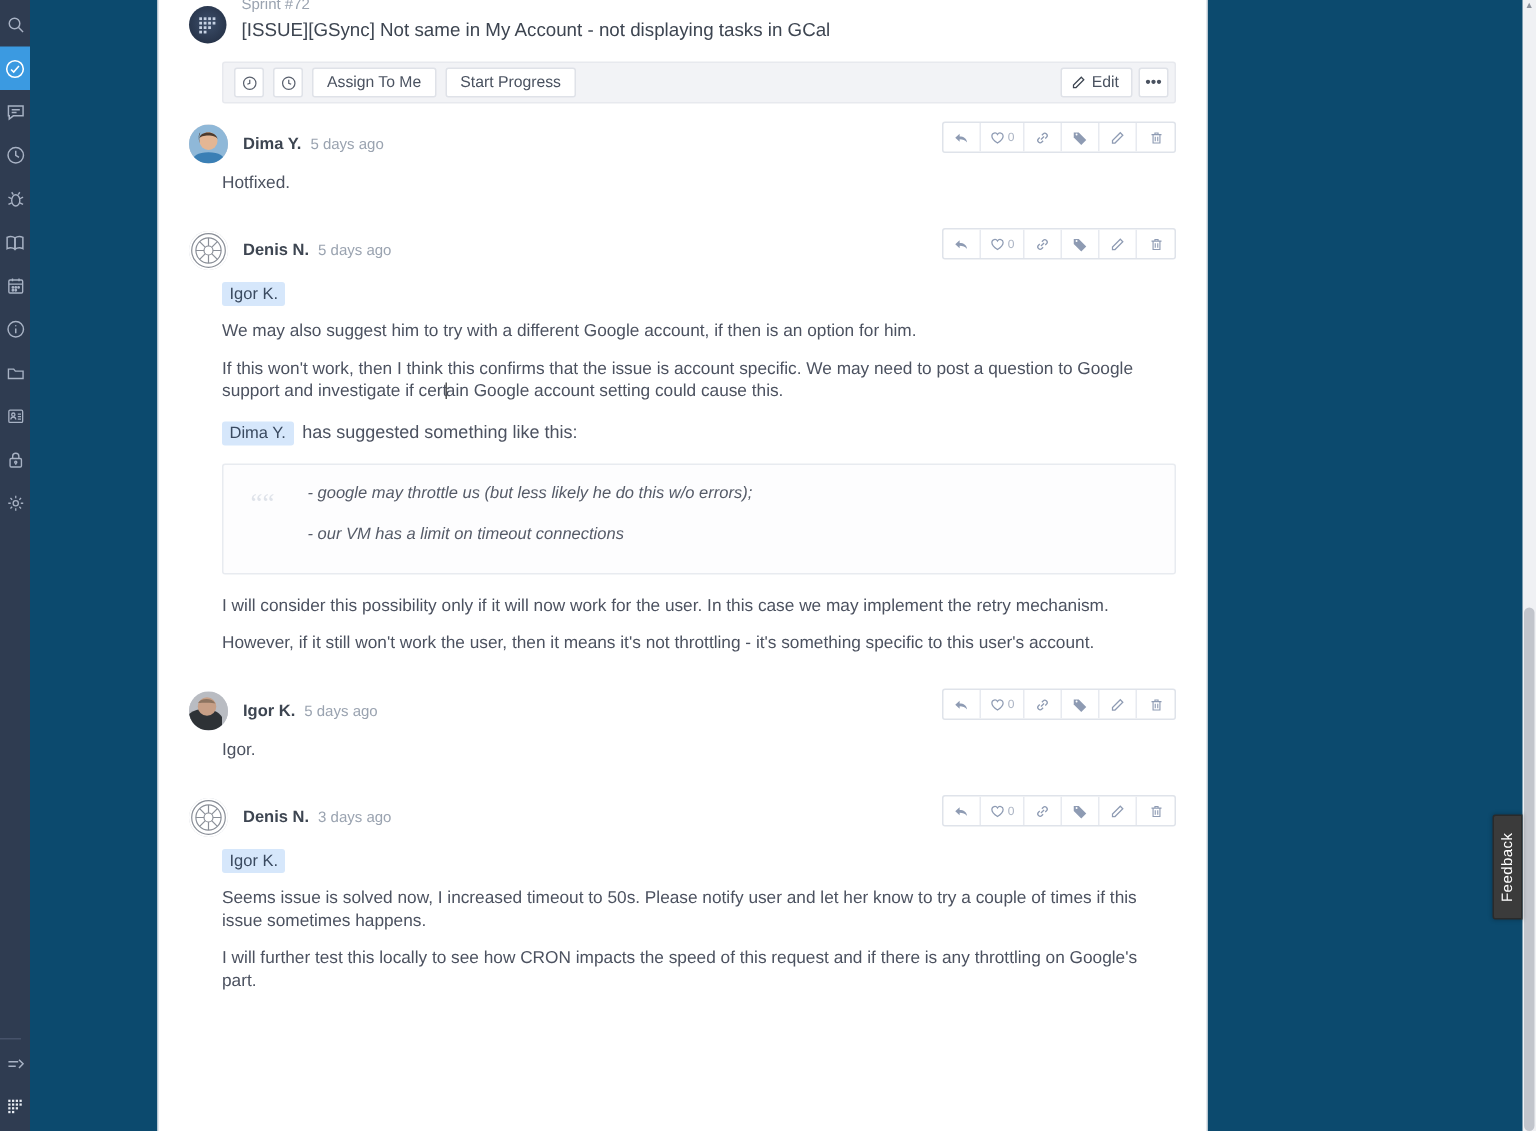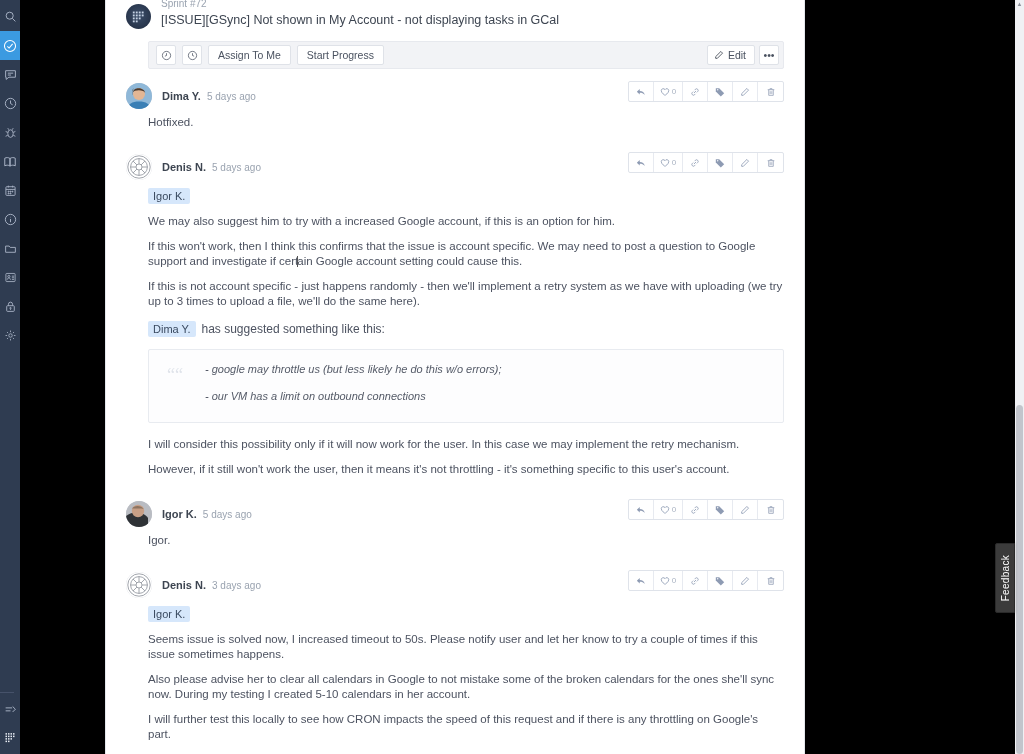--- a/index.html
+++ b/index.html
@@ -44,21 +44,21 @@
   .sb-bottom { width: 100%; padding-bottom: 4px; }
   .sb-logo {
     width: 20px; height: 26px;
     display: flex; align-items: center; justify-content: center;
   }
 
   
   .main {
     flex: 1 1 auto;
     position: relative;
-    background: #000000;
+    background: #0c4a6e;
     overflow: hidden;
   }
 
   .content-card {
     position: absolute;
     left: 85px;
     top: -8px;
     width: 700px;
     background: #ffffff;
     border-left: 1px solid #e4e7ec;
@@ -449,21 +449,21 @@
               <rect x="4" y="13.4" width="2.6" height="2.6"></rect>
                 <rect x="8.2" y="13.4" width="2.6" height="2.6"></rect>
               <rect x="12.4" y="13.4" width="2.6" height="2.6"></rect>
               <rect x="4" y="17.6" width="2.6" height="2.6"></rect>
                 <rect x="8.2" y="17.6" width="2.6" height="2.6"></rect>
             </g>
           </svg>
         </div>
         <div class="issue-head-text">
           <div class="sprint-label">Sprint #72</div>
-          <div class="issue-title">[ISSUE][GSync] Not shown in My Account - not displaying tasks in GCal</div>
+          <div class="issue-title">[ISSUE][GSync] Not same in My Account - not displaying tasks in GCal</div>
         </div>
       </div>
 
       <div class="action-bar">
         <div class="ab-btn icononly">
           <svg width="11" height="11" viewBox="0 0 24 24" fill="none" stroke="#5a616e" stroke-width="1.8">
             <circle cx="12" cy="12" r="9"></circle>
               <polyline points="12,7 12,12 8.5,13.5"></polyline>
           </svg>
         </div>
@@ -604,28 +604,27 @@
                     <path d="M6.5 6.5V20h11V6.5"></path>
                     <path d="M9.5 6.5V4h5v2.5"></path>
                     <line x1="10" y1="10" x2="10" y2="17"></line>
                     <line x1="14" y1="10" x2="14" y2="17"></line>
                   </svg>
                 </div>
               </div>
             </div>
             <div class="cm-body">
               <div class="mention-row"><span class="mention">Igor K.</span></div>
-              <p>We may also suggest him to try with a increased Google account, if this is an option for him.</p>
+              <p>We may also suggest him to try with a different Google account, if then is an option for him.</p>
               <p>If this won't work, then I think this confirms that the issue is account specific. We may need to post a question to Google support and investigate if cert<span class="caret"></span>ain Google account setting could cause this.</p>
-              <p>If this is not account specific - just happens randomly - then we'll implement a retry system as we have with uploading (we try up to 3 times to upload a file, we'll do the same here).</p>
               <div class="mention-row"><span class="mention">Dima Y.</span><span class="after">has suggested something like this:</span></div>
               <blockquote class="quote">
                 <span class="qmark">““</span>
                 <p>- google may throttle us (but less likely he do this w/o errors);</p>
-                <p>- our VM has a limit on outbound connections</p>
+                <p>- our VM has a limit on timeout connections</p>
               </blockquote>
               <p>I will consider this possibility only if it will now work for the user. In this case we may implement the retry mechanism.</p>
               <p>However, if it still won't work the user, then it means it's not throttling - it's something specific to this user's account.</p>
             </div>
           </div>
           <div class="comment">
             <div class="comment-head">
               <div class="avatar"><svg viewBox="0 0 26 26" width="26" height="26">
                   <rect width="26" height="26" fill="#b9bcc2"></rect>
                   <path d="M0 15c3-2.5 7-3.5 10-3.5 5 0 10 2 12 5.5V26H0z" fill="#2e3236"></path>
@@ -740,21 +739,20 @@
                     <path d="M9.5 6.5V4h5v2.5"></path>
                     <line x1="10" y1="10" x2="10" y2="17"></line>
                     <line x1="14" y1="10" x2="14" y2="17"></line>
                   </svg>
                 </div>
               </div>
             </div>
             <div class="cm-body">
               <div class="mention-row"><span class="mention">Igor K.</span></div>
               <p>Seems issue is solved now, I increased timeout to 50s. Please notify user and let her know to try a couple of times if this issue sometimes happens.</p>
-              <p>Also please advise her to clear all calendars in Google to not mistake some of the broken calendars for the ones she'll sync now. During my testing I created 5-10 calendars in her account.</p>
               <p>I will further test this locally to see how CRON impacts the speed of this request and if there is any throttling on Google's part.</p>
             </div>
           </div>
         </div>
 
     </div>
 
     <div class="feedback-tab">
       <span>Feedback</span>
     </div>

